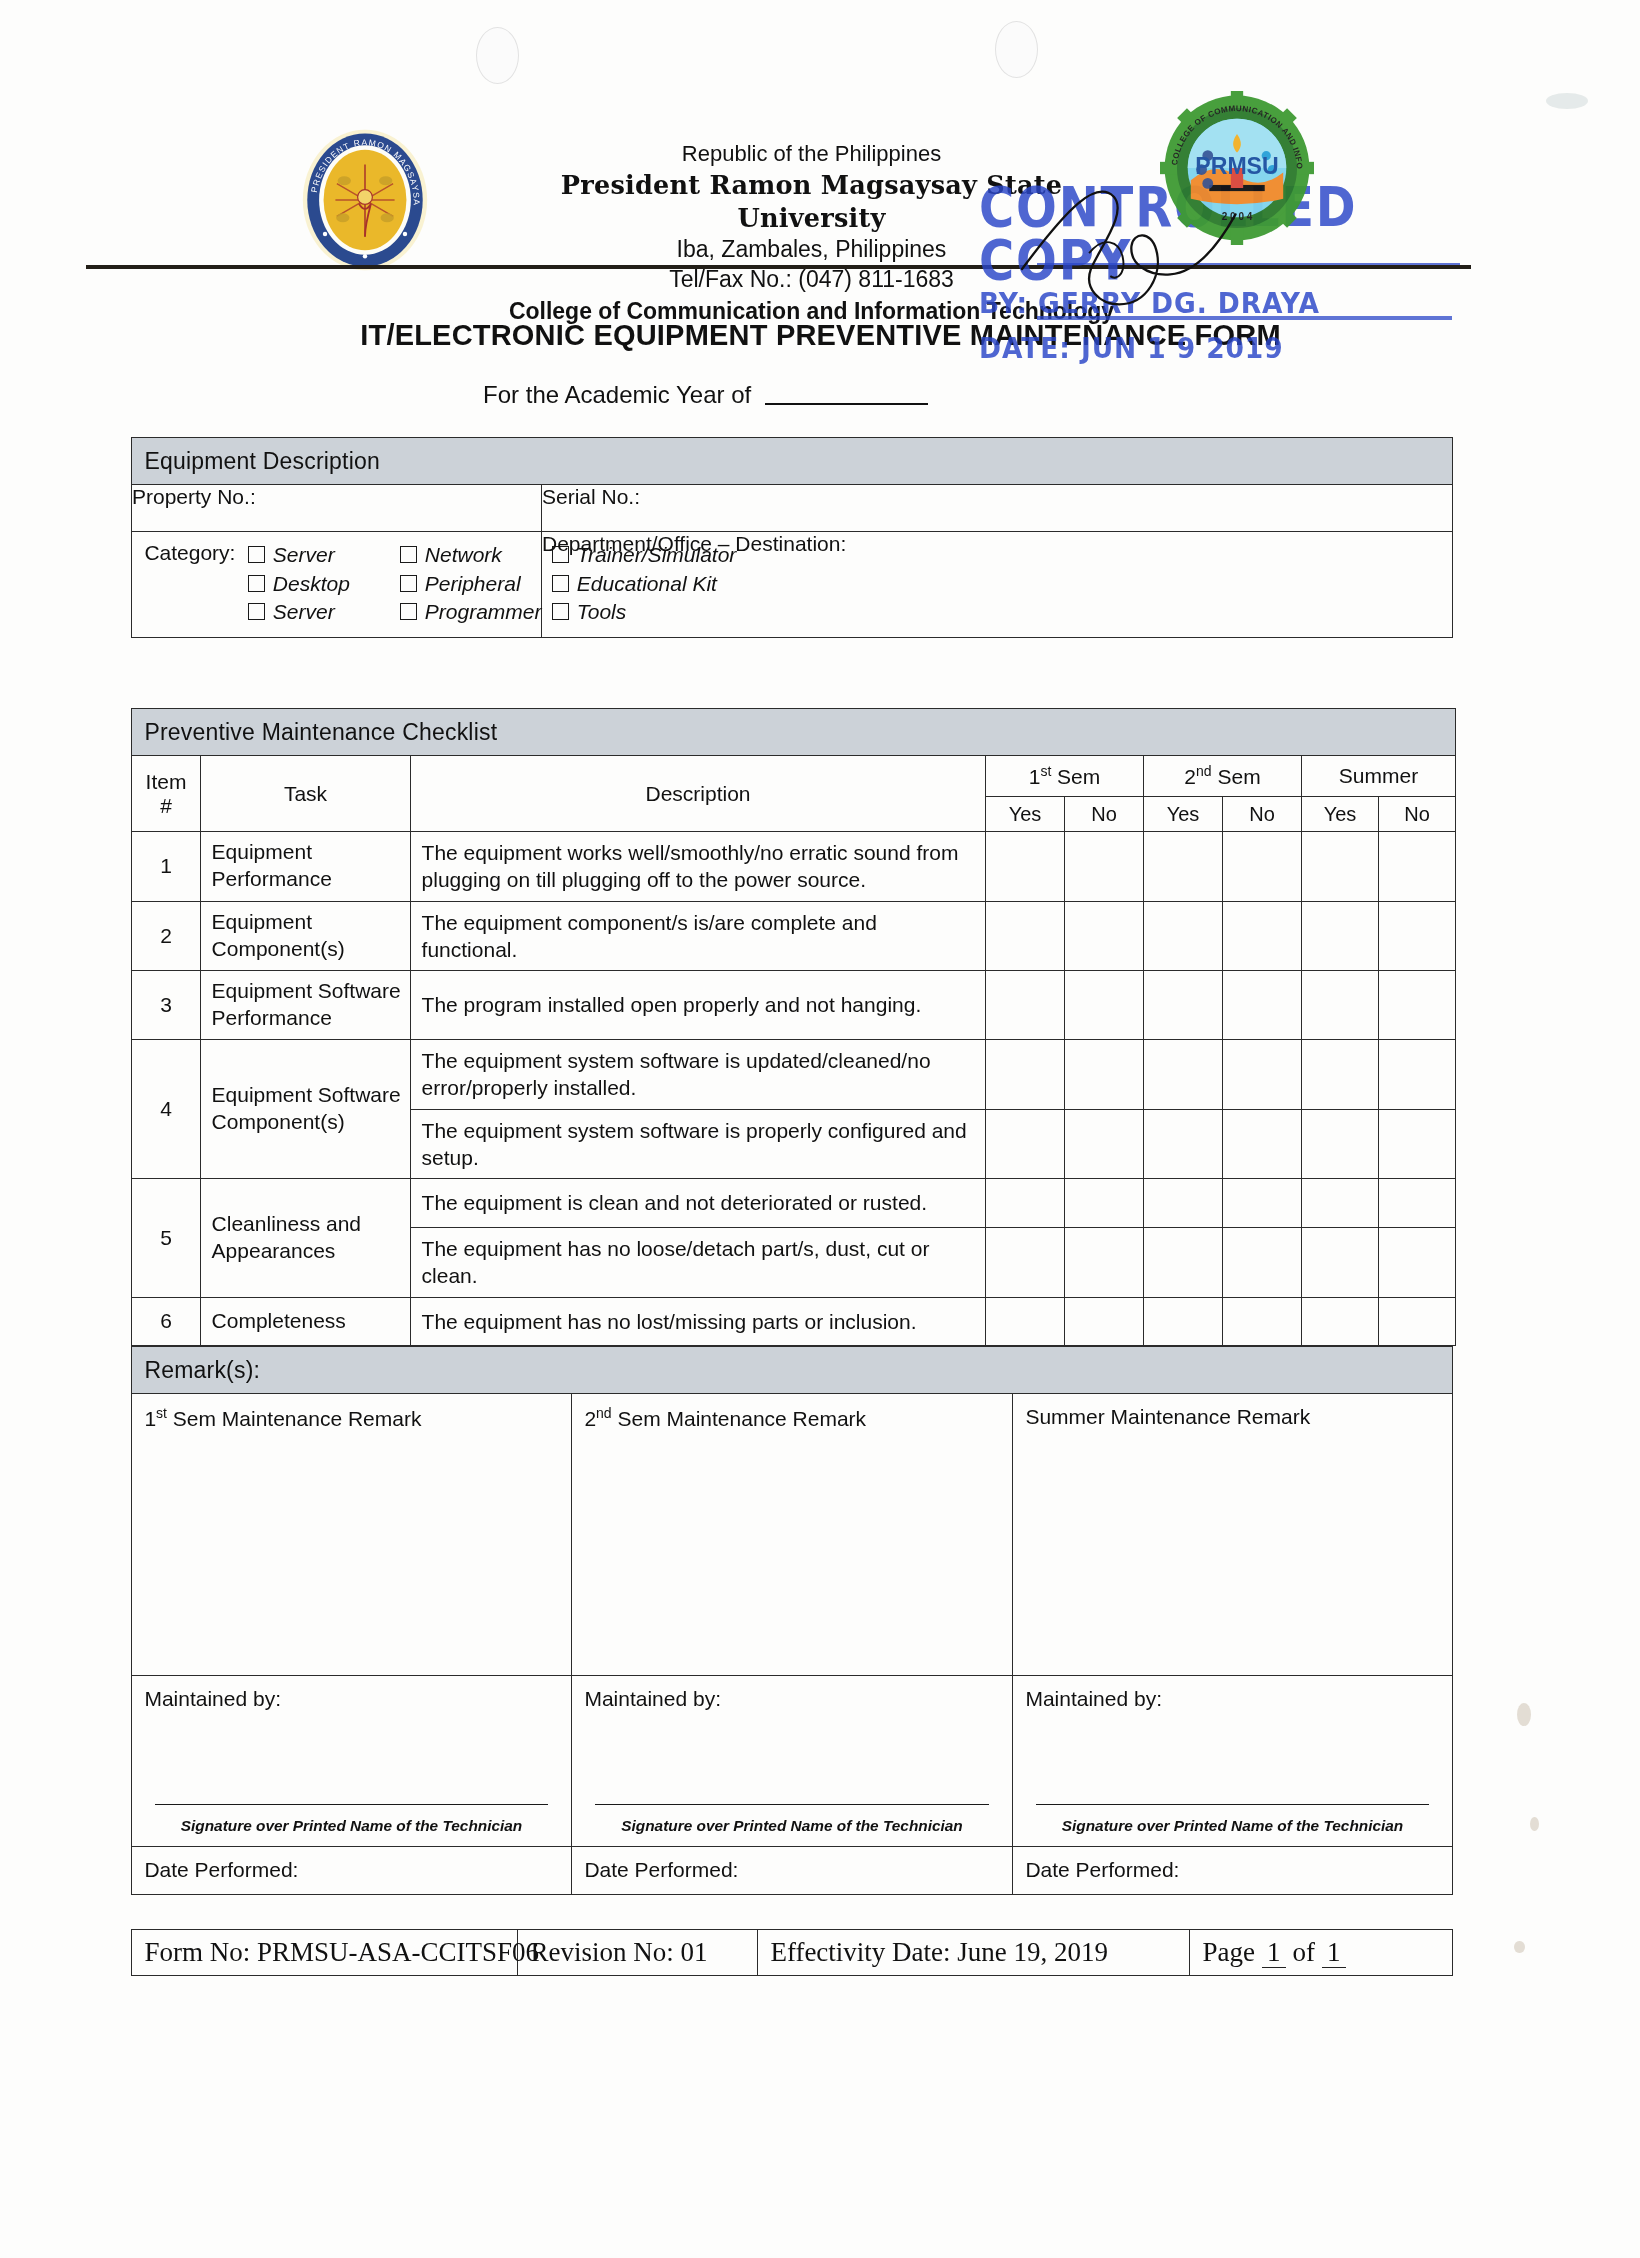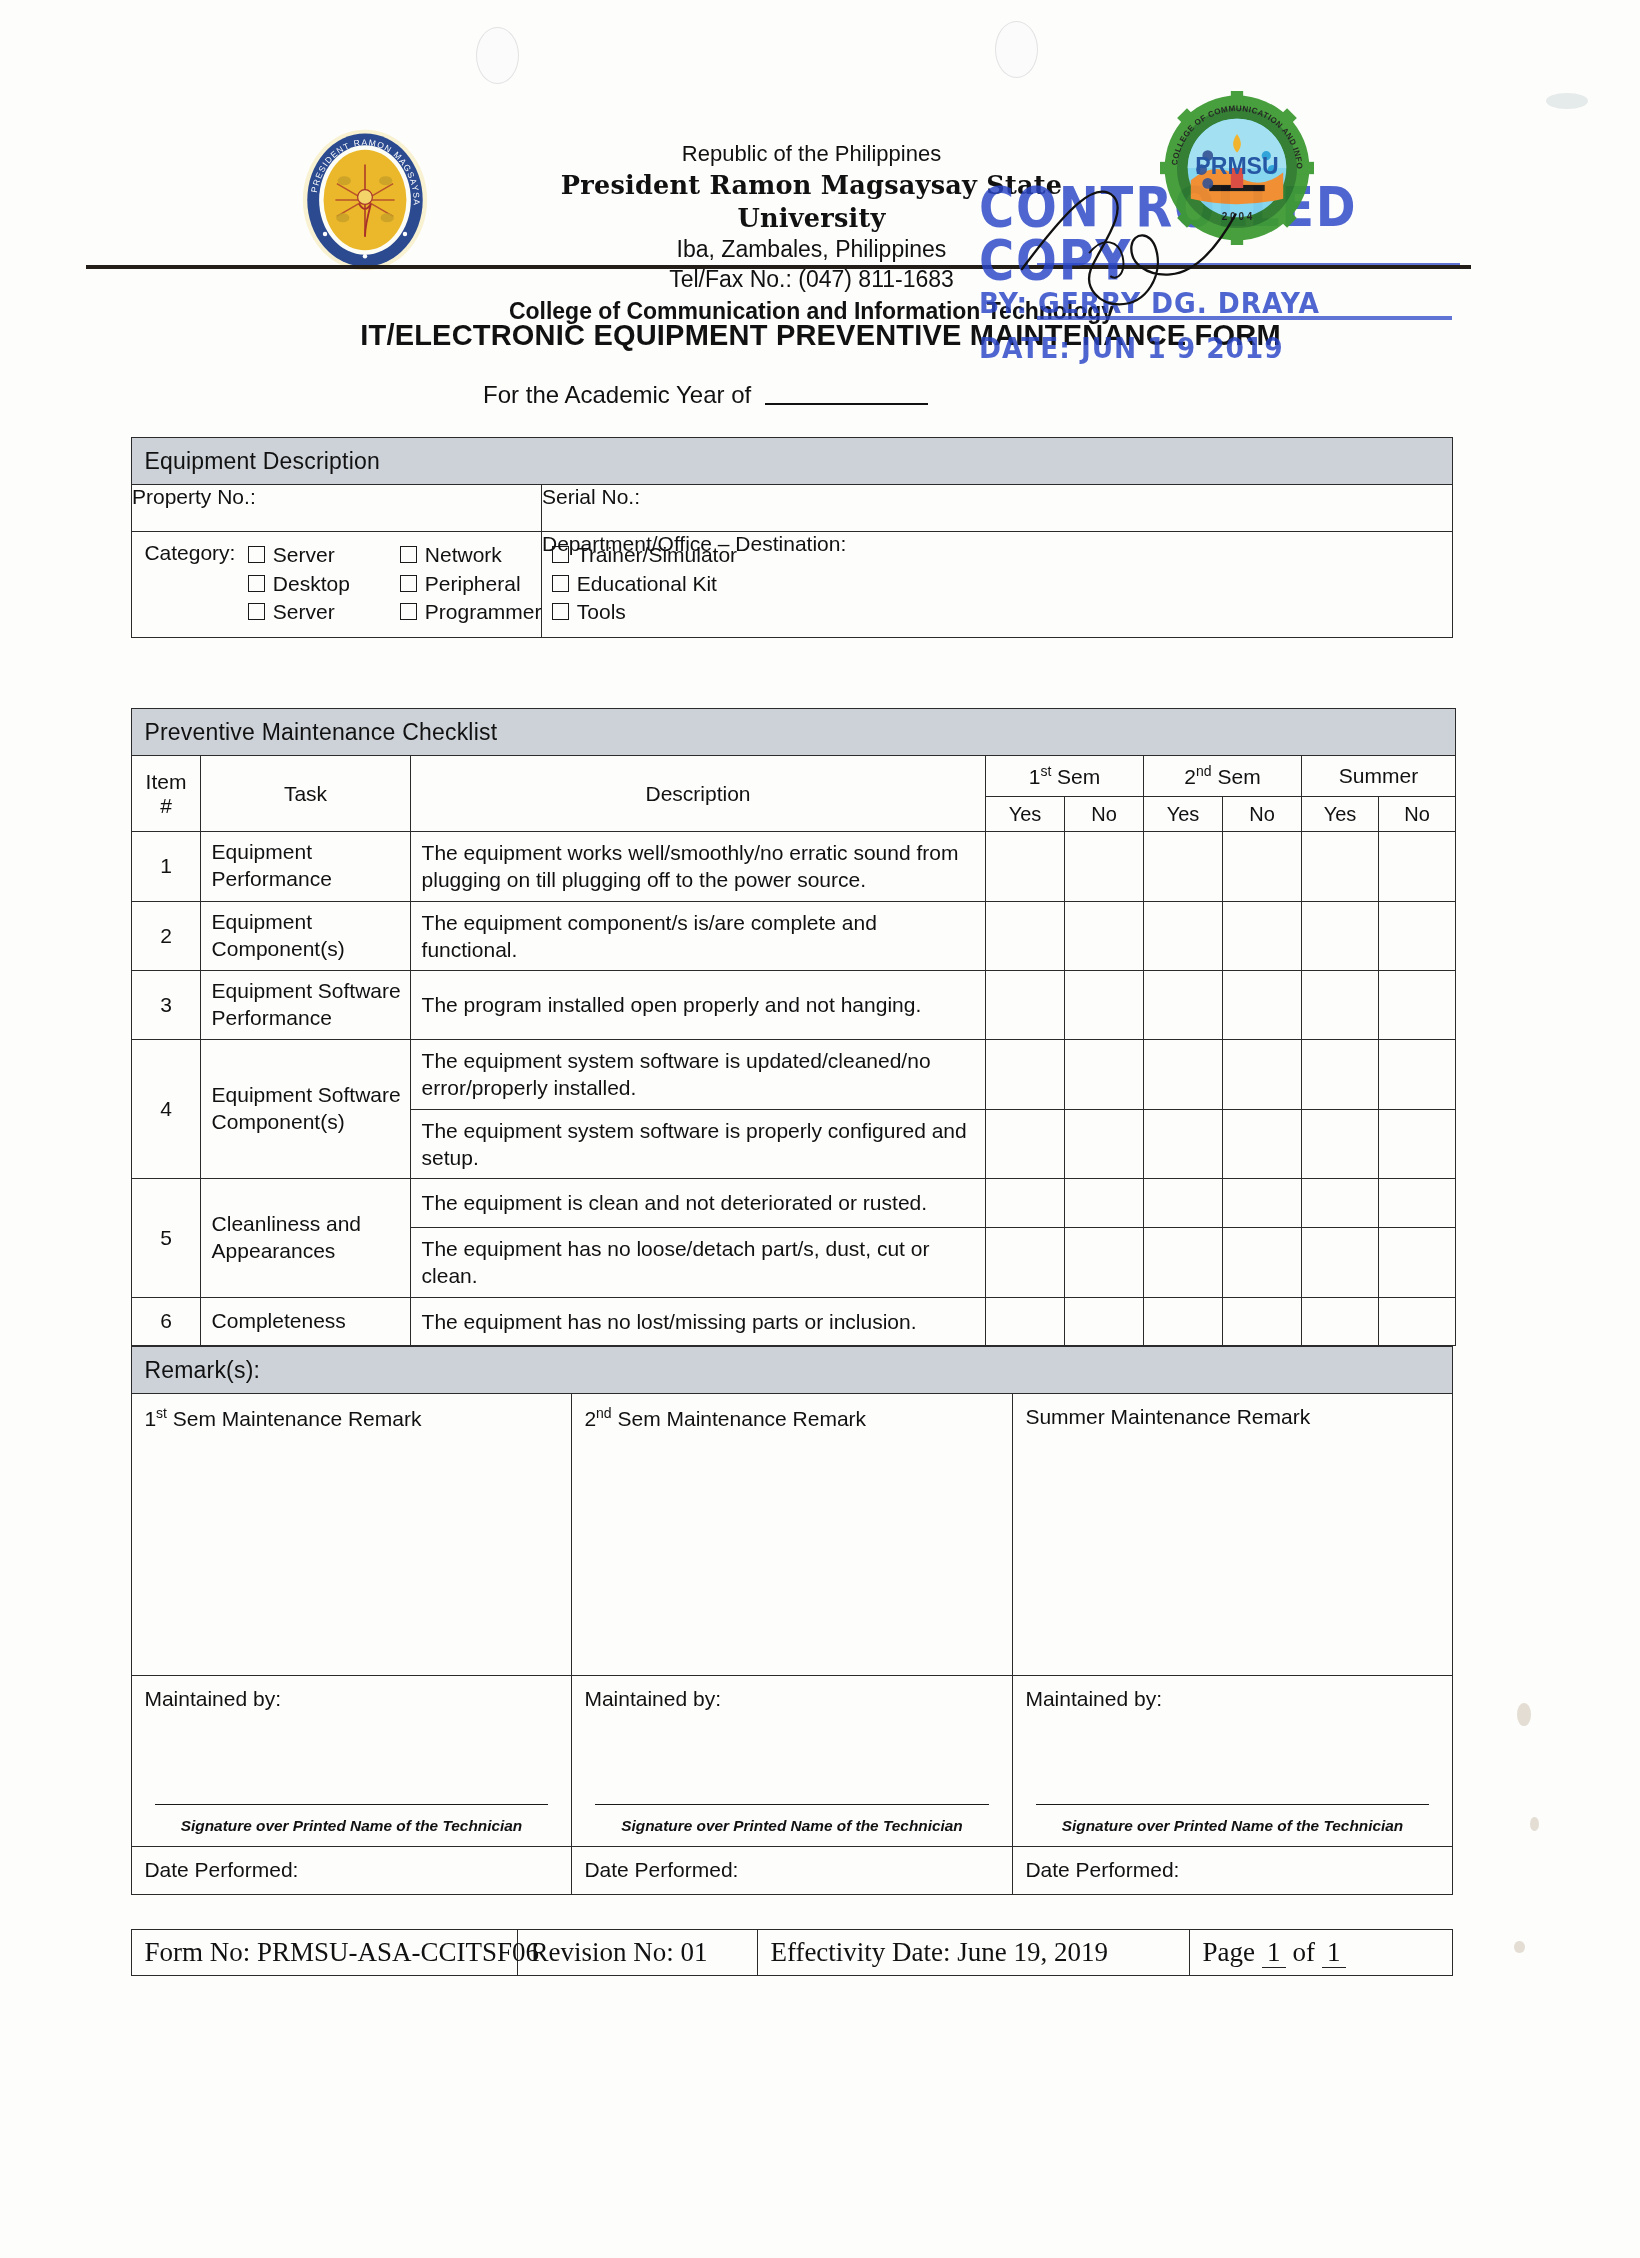--- a/index.html
+++ b/index.html
@@ -180,21 +180,21 @@
     letter-spacing: 0.2px;
   }
   .cellpad { padding: 9.7px 0 12.4px 12.4px; }
 
   .cat-label { padding: 8.8px 0 8.8px 12.4px; }
   .cat-grid {
     display: flex;
     padding: 8.8px 0 10.6px 12.4px;
     gap: 0;
   }
-  .cat-col { width: 152px; }
+  .cat-col { width: 152px; font-style: italic; }
   .cat-col.wide { width: 203px; }
   .cat-item {
     white-space: nowrap;
     line-height: 1.36;
   }
   .cbx {
     display: inline-block;
     width: 15px; height: 15px;
     border: 1.6px solid #1a1a1a;
     margin-right: 8px;

